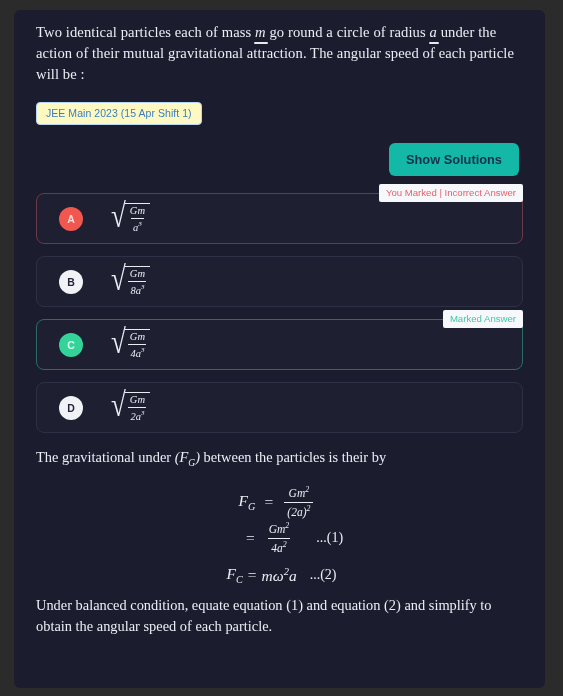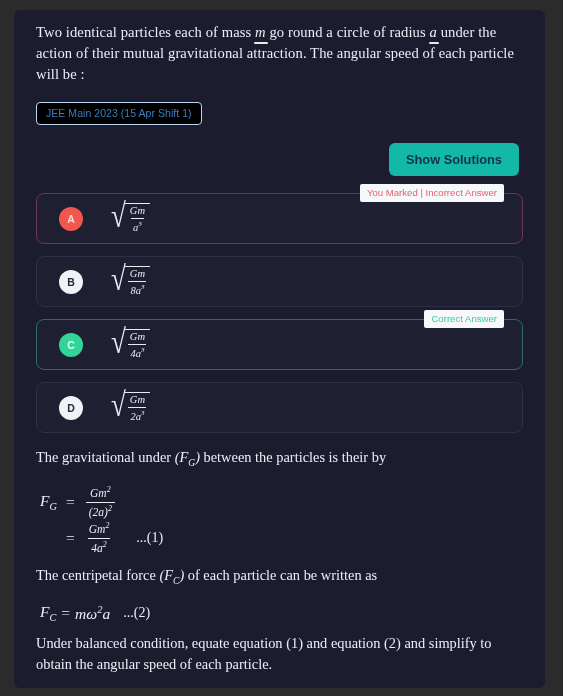--- a/index.html
+++ b/index.html
@@ -53,21 +53,21 @@
     bottom: -1px;
     height: 2.5px;
     background: #e8e8ee;
     border-radius: 2px;
   }
 
   
   #exam-tag-row { margin-top: 17px; }
   .exam-tag {
     display: inline-block;
-    background: #000000;
+    background: #fef9c3;
     color: #3a7ec0;
     font-size: 10.5px;
     font-family: "Liberation Sans", sans-serif;
     padding: 4px 9px 5px 9px;
     border-radius: 4px;
     border: 1px solid #b9d6f2;
     letter-spacing: 0.05px;
   }
 
   
@@ -122,21 +122,21 @@
     margin-right: 28px;
     margin-left: 8px;
   }
   .opt-badge.neutral { background: #f1f2f6; color: #21243a; }
   .opt-badge.wrong   { background: #f1574f; color: #ffd9d7; }
   .opt-badge.right   { background: #34d399; color: #d9fff0; }
 
   .opt-flag {
     position: absolute;
     top: -9px;
-    right: 19px;
+    right: 0;
     background: #f7f8fb;
     font-size: 9.6px;
     font-family: "Liberation Sans", sans-serif;
     padding: 3px 7px 4px 7px;
     border-radius: 2px;
     z-index: 4;
     white-space: nowrap;
   }
   .opt-flag.wrong { color: #e8616a; }
   .opt-flag.right { color: #3ec9a6; }
@@ -198,21 +198,21 @@
   }
   .eqn {
     font-family: "Liberation Serif", serif;
     color: #eceef5;
     font-size: 15.5px;
     margin: 10px 0 10px 4px;
     display: flex;
     flex-direction: column;
     gap: 2px;
   }
-  .eqn-row { display: flex; align-items: center; }
+  .eqn-row { display: flex; align-items: center; justify-content: center; }
   .eqn-row .lead { min-width: 26px; display: inline-block; }
   .frac-lg {
     display: inline-flex;
     flex-direction: column;
     align-items: center;
     font-size: 11.5px;
     line-height: 1.2;
     font-style: italic;
     margin: 0 11px;
   }
@@ -272,21 +272,21 @@
                   <span class="num">Gm</span>
                   <span class="den"><span>8a</span><sup class="exp">3</sup></span>
                 </span>
               </span>
             </span>
           </div>
         </div>
       </div>
 
       <div class="option-wrap">
-        <div class="opt-flag right">Correct Answer</div>
+        <div class="opt-flag right">Marked Answer</div>
         <div class="option-card correct">
           <div class="opt-badge right">C</div>
           <div class="math">
             <span class="sqrt">
               <span class="radical-sign">√</span>
               <span class="radicand">
                 <span class="frac">
                   <span class="num">Gm</span>
                   <span class="den"><span>4a</span><sup class="exp">3</sup></span>
                 </span>
@@ -334,23 +334,20 @@
           <span class="lead"></span>
           <span>=</span>
           <span class="frac-lg">
             <span class="num"><span>Gm</span><sup class="exp">2</sup></span>
             <span class="den"><span>4a</span><sup class="exp">2</sup></span>
           </span>
           <span class="dots">...(1)</span>
         </div>
       </div>
 
-      <div class="sol-line">
-        <span>The centripetal force </span><span class="mi">(</span><span class="mi">F</span><sub class="sub">C</sub><span class="mi">)</span><span> of each particle can be written as</span>
-      </div>
 
       <div class="eqn">
         <div class="eqn-row">
           <span class="mi"><span>F</span><sub class="sub">C</sub></span>
           <span style="margin:0 5px;">=</span>
           <span class="mi"><span>m</span><span>ω</span><sup class="exp">2</sup><span>a</span></span>
           <span class="dots">...(2)</span>
         </div>
       </div>
 

